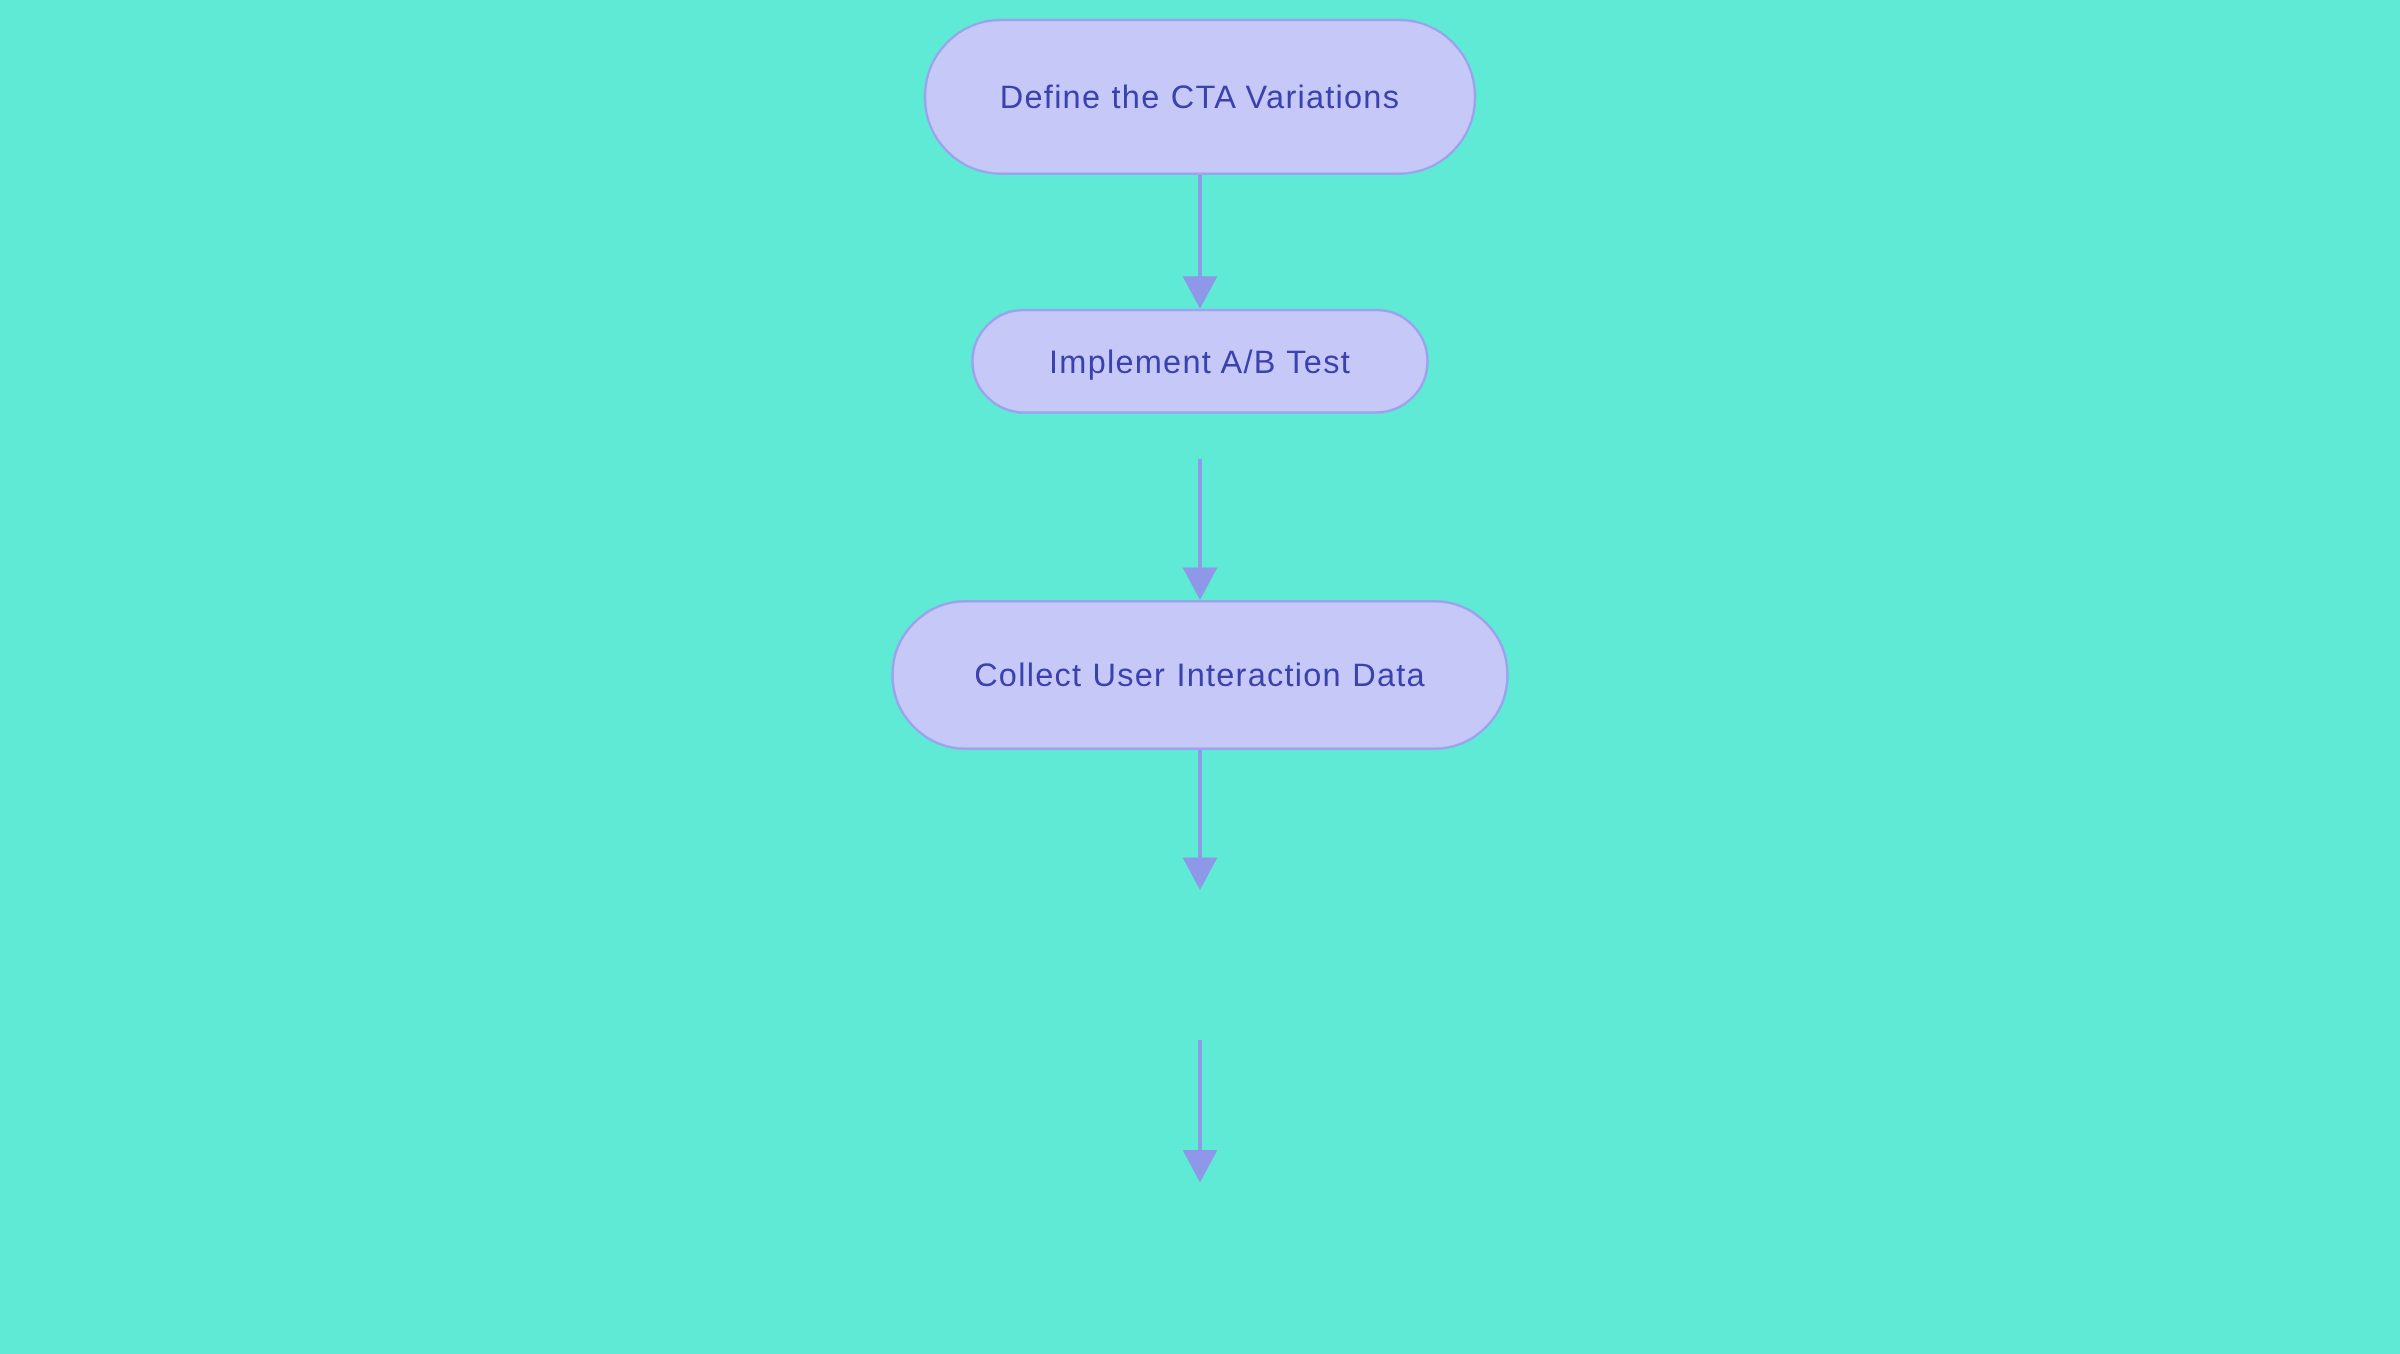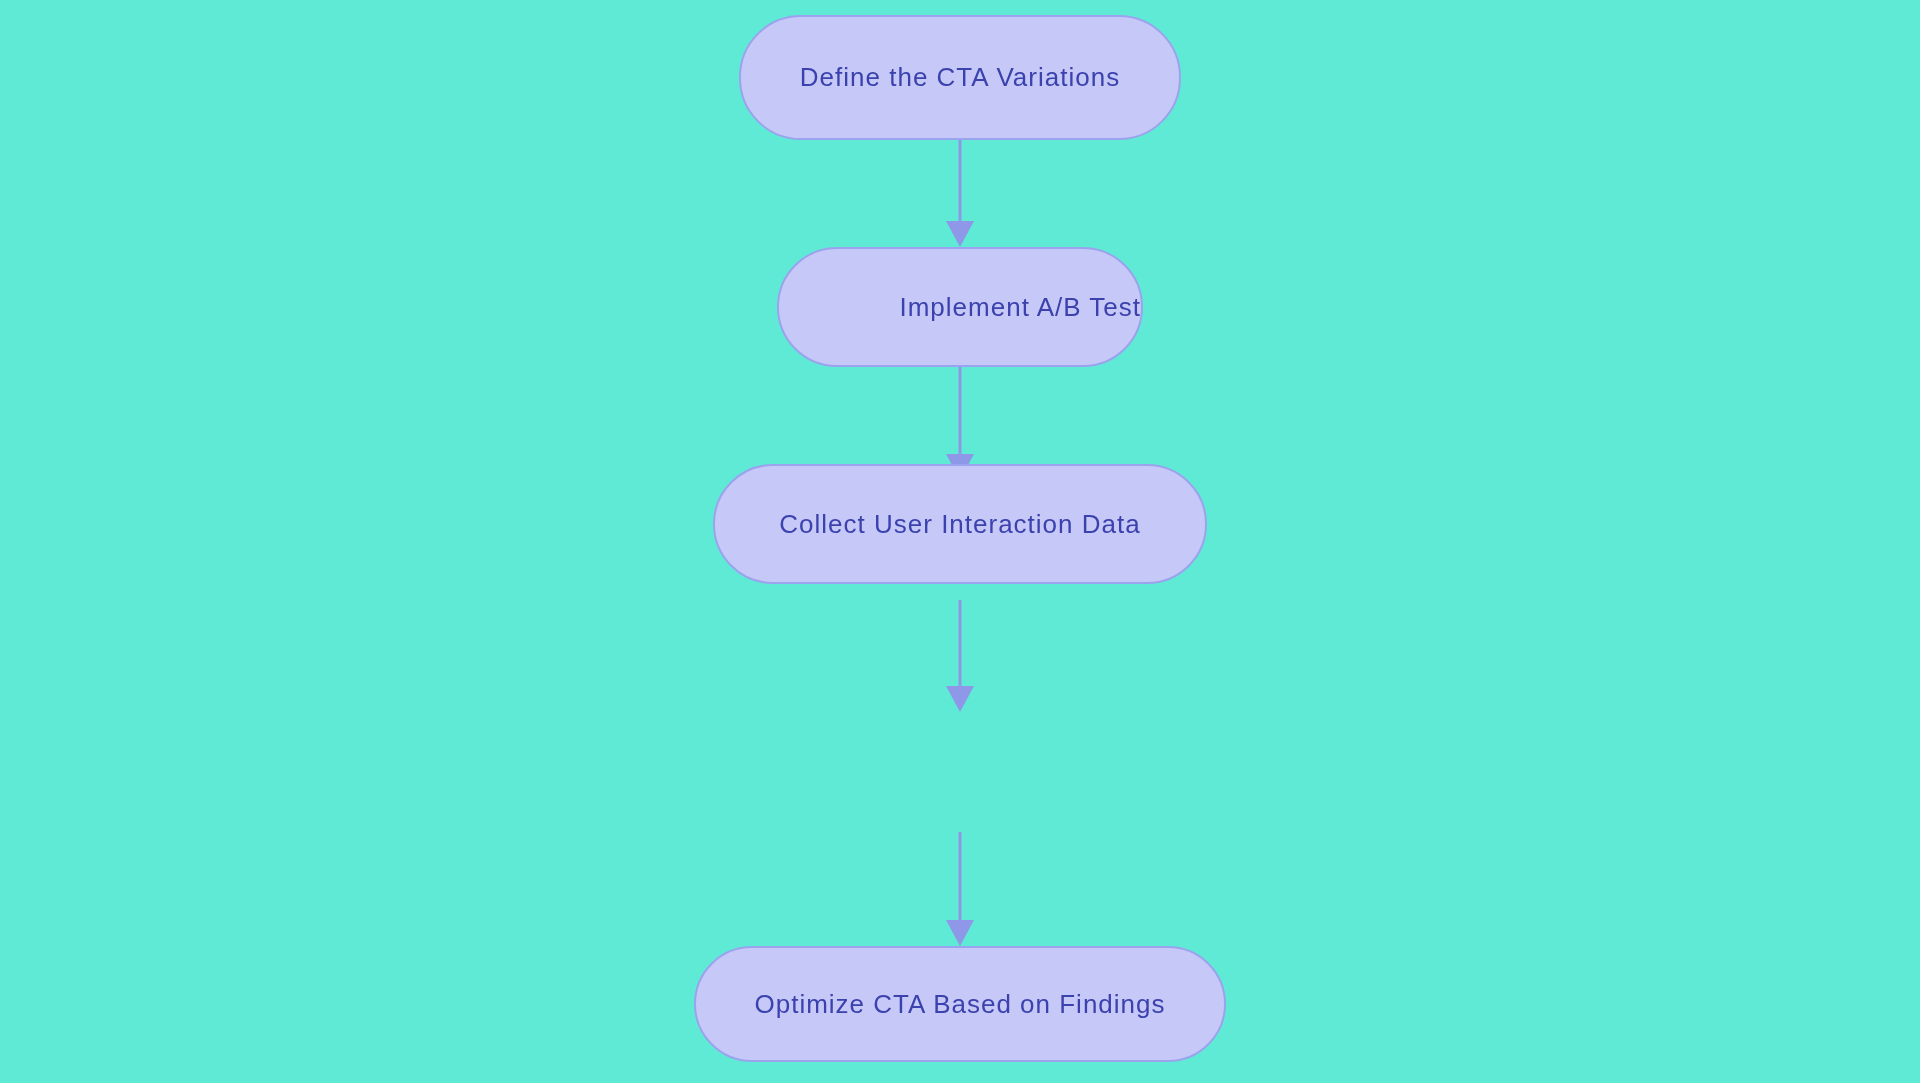--- a/index.html
+++ b/index.html
@@ -28,22 +28,22 @@
     justify-content: center;
   }
   .node-label {
     color: var(--text-color, #3b41ad);
     font-size: 26px;
     letter-spacing: 1px;
     white-space: nowrap;
     text-align: center;
   }
   #node-1 { top: 15px;  width: 442px; height: 125px; }
-  #node-2 { top: 247px; width: 366px; height: 120px; justify-content: flex-end; }
-  #node-3 { top: 464px; width: 494px; height: 120px; }
+  #node-2 { top: 247px; width: 366px; height: 84px; }
+  #node-3 { top: 480px; width: 494px; height: 120px; }
   #node-4 { top: 712px; width: 302px; height: 120px; }
   #node-5 { top: 946px; width: 532px; height: 116px; }
 
   .arrow {
     position: absolute;
     left: 960px;
     transform: translateX(-50%);
     width: 28px;
   }
   #arrow-1 { top: 140px; height: 107px; }
@@ -103,17 +103,14 @@
     <div class="shaft"></div>
     <div class="head"></div>
   </div>
 
 
   <div class="arrow" id="arrow-4">
     <div class="shaft"></div>
     <div class="head"></div>
   </div>
 
-  <div class="node" id="node-5">
-    <span class="node-label">Optimize CTA Based on Findings</span>
-  </div>
 
 </div>
 
 </body></html>

